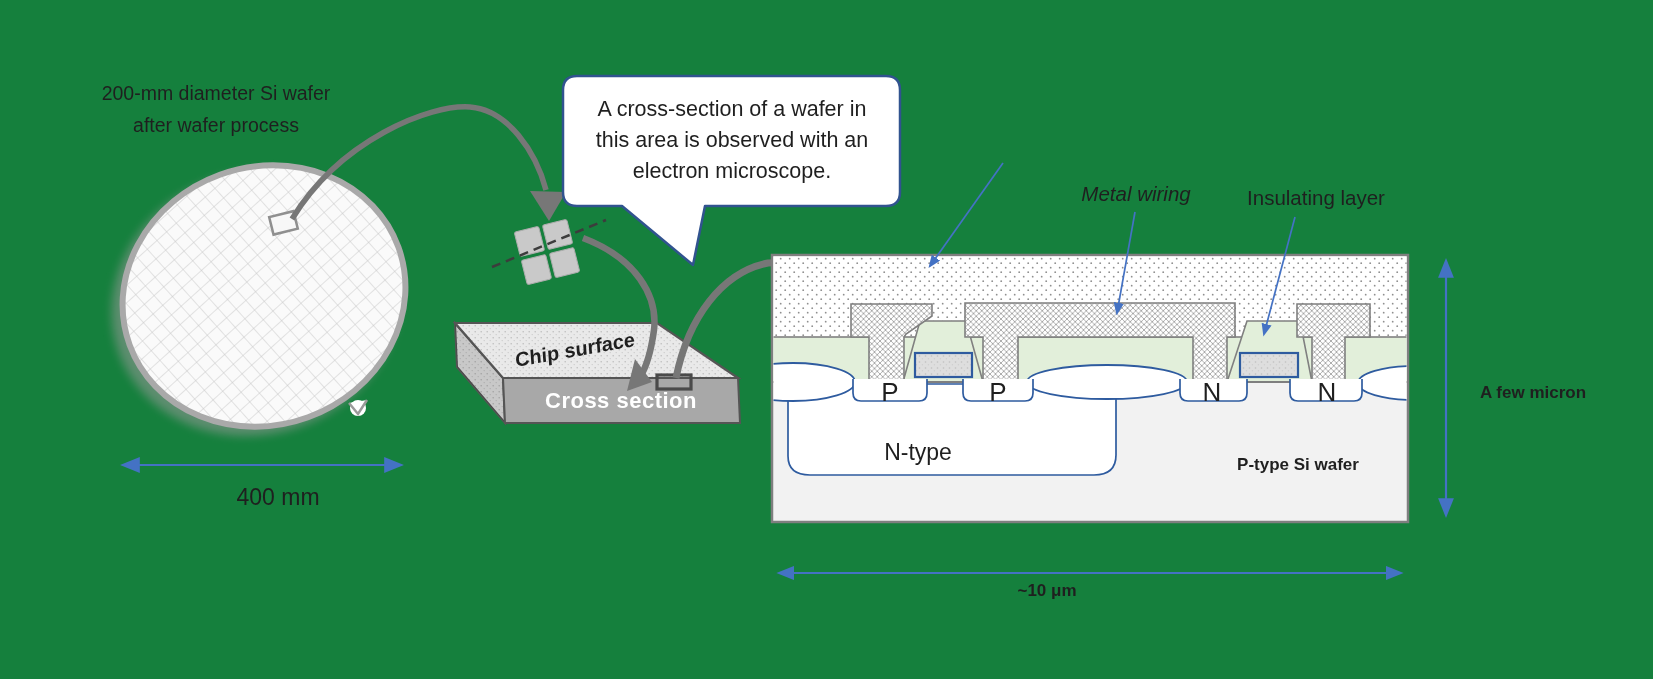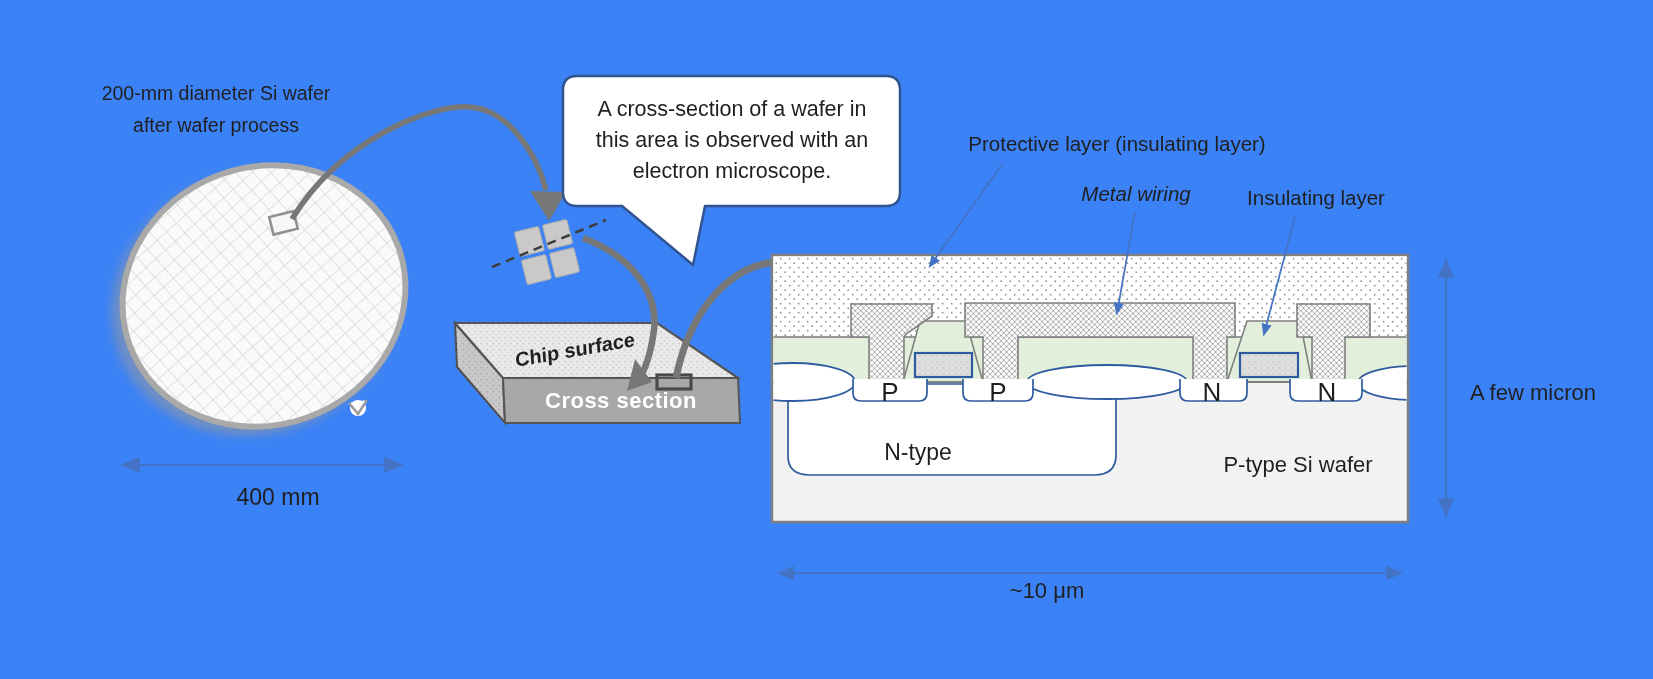--- a/index.html
+++ b/index.html
@@ -1,26 +1,26 @@
 <!DOCTYPE html>
 <html><head>
 <meta charset="utf-8">
 <style>
   html,body{margin:0;padding:0;background:#ffffff;}
-  #stage{position:relative;width:1653px;height:679px;background:#3b82f6;overflow:hidden;
+  #stage{position:relative;width:1653px;height:679px;background:#15803d;overflow:hidden;
          font-family:"Liberation Sans", sans-serif;color:#1f1f1f;}
   #art{position:absolute;left:0;top:0;}
   .lbl{position:absolute;transform:translate(-50%,-50%);white-space:nowrap;text-align:center;}
   .t-title{font-size:19.5px;}
   .t-dim{font-size:23px;}
   .t-bubble{font-size:21.5px;}
   .t-layer{font-size:20.5px;}
   .t-pn{font-size:26px;}
   .t-region{font-size:23px;}
-  .t-sub{font-size:22px;}
+  .t-sub{font-size:17px;font-weight:bold;}
   .t-chipsurf{font-size:20px;font-weight:bold;transform:translate(-50%,-50%) rotate(-10deg) skewX(-6deg);}
   .t-xsec{font-size:22px;font-weight:bold;color:#ffffff;letter-spacing:.5px;}
 </style>
 </head>
 <body>
 
 <div id="stage">
 
 <svg id="art" width="1653" height="679" viewBox="0 0 1653 679">
   <defs>
@@ -151,21 +151,20 @@
 <div class="lbl t-title" style="left:216px;top:125px;">after wafer process</div>
 <div class="lbl t-dim" style="left:278px;top:497px;">400 mm</div>
 
 <div class="lbl t-bubble" style="left:732px;top:109px;">A cross-section of a wafer in</div>
 <div class="lbl t-bubble" style="left:732px;top:140px;">this area is observed with an</div>
 <div class="lbl t-bubble" style="left:732px;top:171px;">electron microscope.</div>
 
 <div class="lbl t-chipsurf" style="left:575px;top:350px;">Chip surface</div>
 <div class="lbl t-xsec" style="left:621px;top:401px;">Cross section</div>
 
-<div class="lbl t-layer" style="left:1117px;top:144px;">Protective layer (insulating layer)</div>
 <div class="lbl t-layer" style="left:1136px;top:194px;font-style:italic;">Metal wiring</div>
 <div class="lbl t-layer" style="left:1316px;top:198px;">Insulating layer</div>
 
 <div class="lbl t-pn" style="left:890px;top:392px;">P</div>
 <div class="lbl t-pn" style="left:998px;top:392px;">P</div>
 <div class="lbl t-pn" style="left:1212px;top:392px;">N</div>
 <div class="lbl t-pn" style="left:1327px;top:392px;">N</div>
 
 <div class="lbl t-region" style="left:918px;top:452px;">N-type</div>
 <div class="lbl t-sub" style="left:1298px;top:465px;">P-type Si wafer</div>

